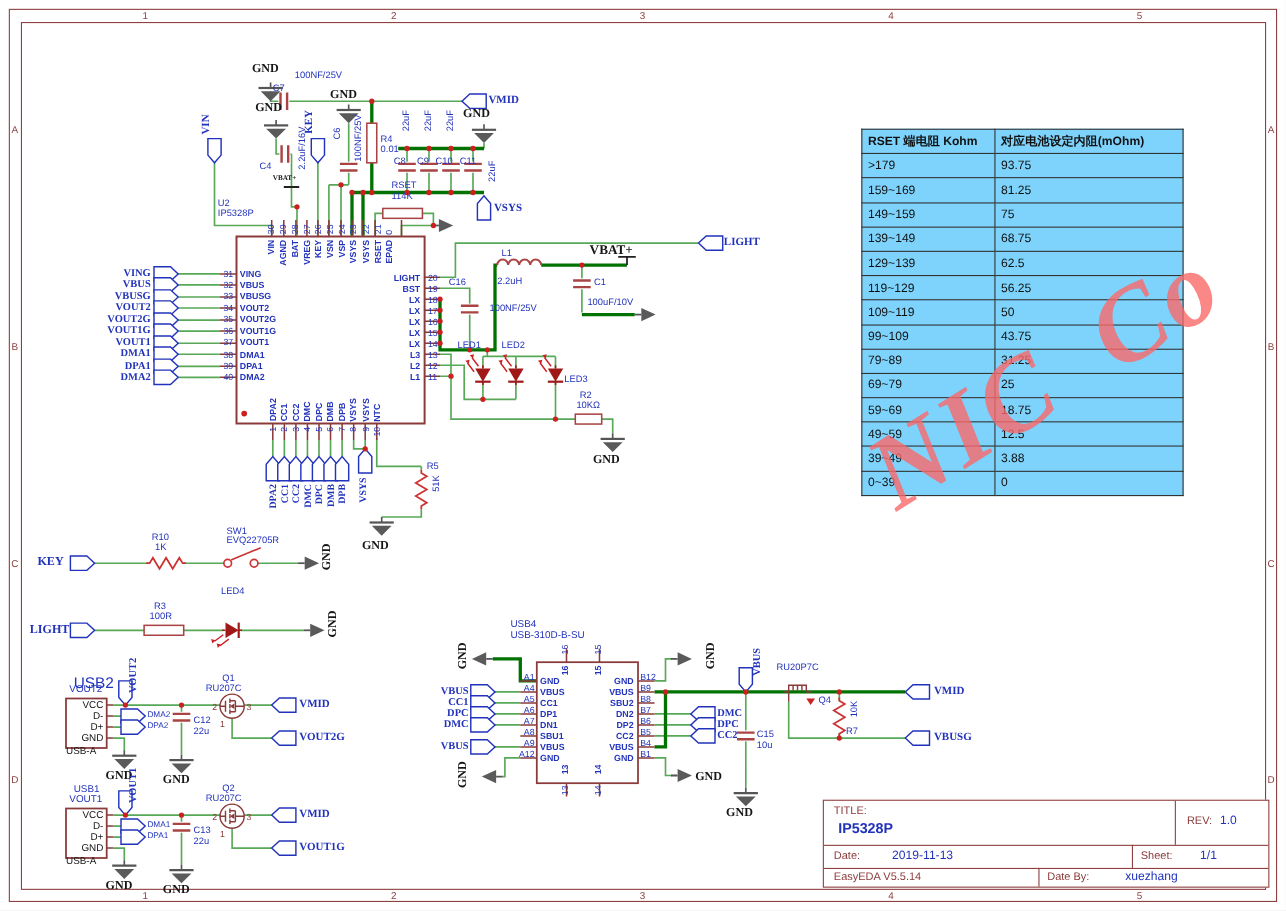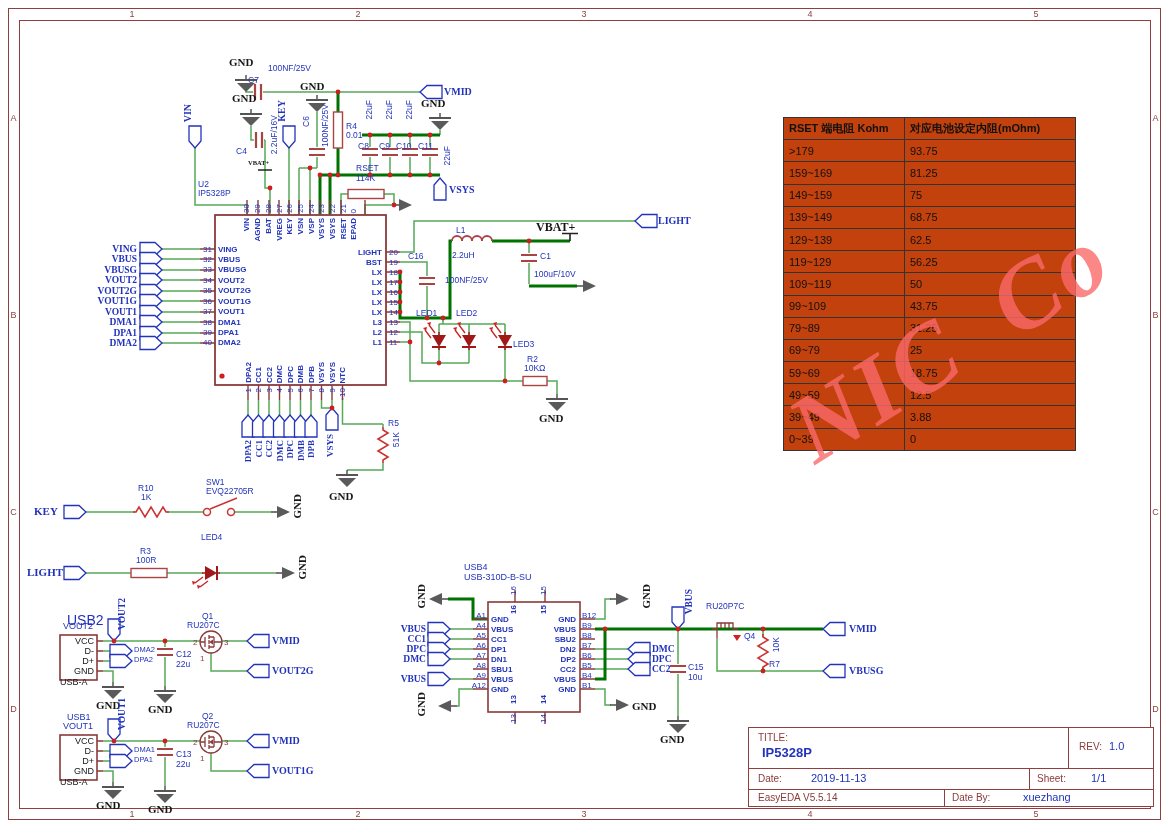--- a/index.html
+++ b/index.html
@@ -23,21 +23,21 @@
   .pnum{font-size:8px;color:#2233bb}
   .tc{width:10.7px;display:flex;justify-content:center}
   .bc{width:10.5px;display:flex;justify-content:center}
   
   .frame-outer{position:absolute;left:8px;top:8px;width:1151px;height:810px;border:1.6px solid #8f3f3f;z-index:1}
   .frame-inner{position:absolute;left:19px;top:20px;width:1130px;height:787px;border:1.2px solid #8f3f3f;z-index:1}
   .fnum{font-size:9px;color:#8f3f3f}
   .fcell{flex:1;display:flex;align-items:center;justify-content:center}
   
   .rtab{position:absolute;left:783px;top:117px;z-index:3;border-collapse:collapse;
-        font-size:11px;color:#111;background:#c2410c}
+        font-size:11px;color:#111;background:#7dd3fc}
   .rtab th,.rtab td{border:1px solid #333;padding:0 5px;height:21.2px;text-align:left;font-weight:400}
   .rtab th{font-weight:700}
   .rtab .c1{width:110px}.rtab .c2{width:160px}
   
   .tb{position:absolute;left:748px;top:727px;width:404px;height:78px;border:1.8px solid #8f3f3f;z-index:3;background:#fff}
   .tbl{position:absolute;background:#8f3f3f}
   .tbt{position:absolute;white-space:nowrap;line-height:1}
   .wm{position:absolute;left:798px;top:382px;z-index:5;pointer-events:none;
       font:italic 700 96px "Liberation Serif",serif;color:rgba(250,105,105,0.8);
       transform:rotate(-32deg);transform-origin:0 50%;letter-spacing:4px;word-spacing:26px}

